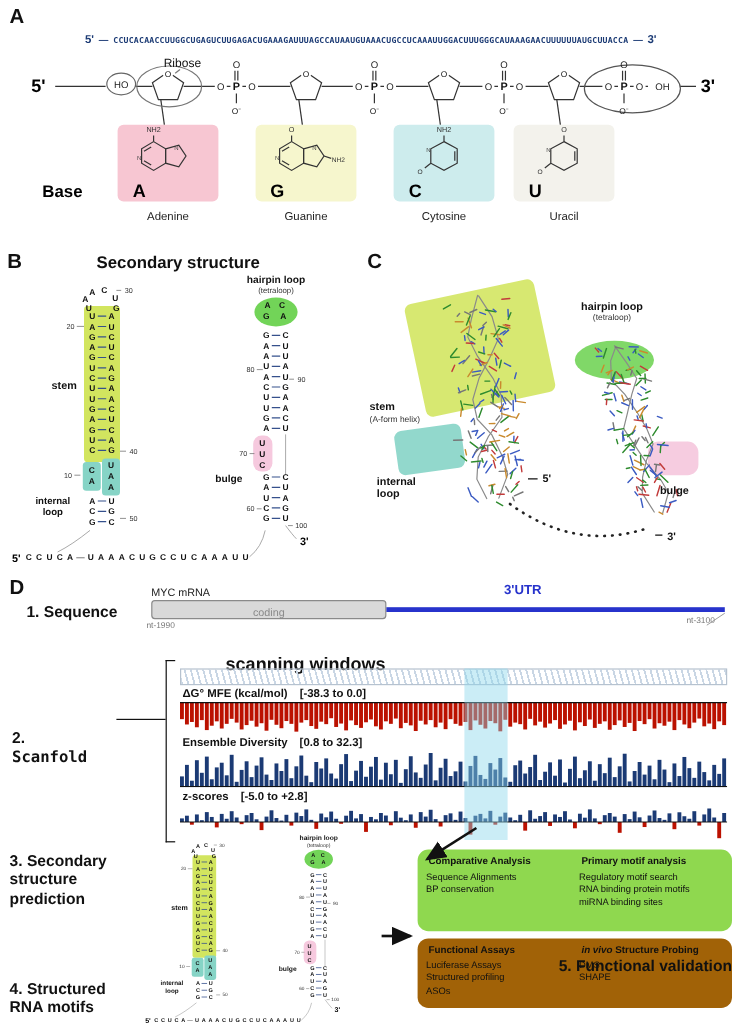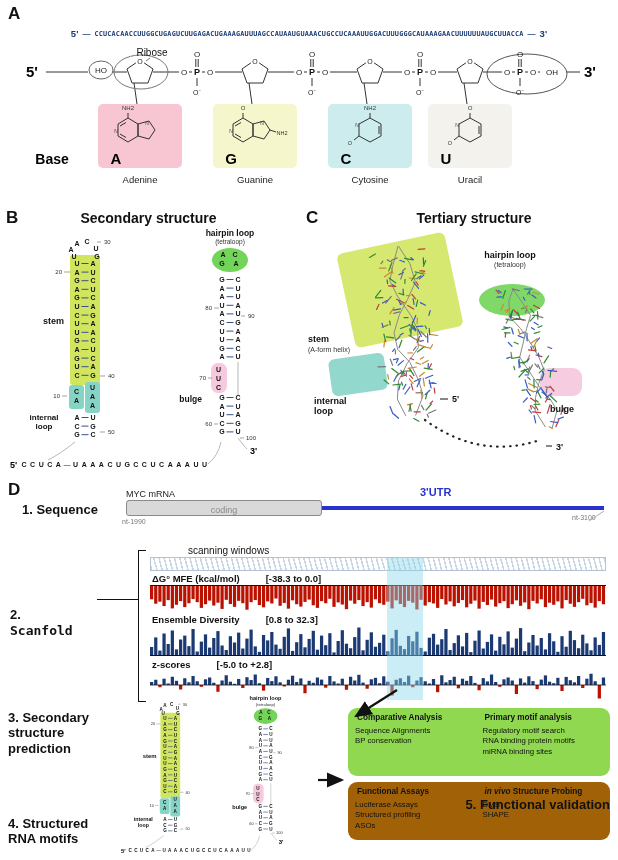--- a/index.html
+++ b/index.html
@@ -17,23 +17,23 @@
   #coding-box{background:#d9d9d9;border:1px solid #8a8a8a;border-radius:3px;display:flex;align-items:flex-end;justify-content:center;font-size:9px;color:#8a8a8a}
   .utr-line{background:#2733cc}
   .utr-label{font-size:11px;font-weight:bold;color:#2733cc}
   .gene-label{font-size:9px;color:#222}
   .ntlab{font-size:7px;color:#777}
   .step{font-weight:bold;font-size:13px;white-space:pre-line;line-height:1.18}
   .mono{font-family:"DejaVu Sans Mono",monospace}
   #bracket{border-left:1.6px solid #111;border-top:1.6px solid #111;border-bottom:1.6px solid #111}
   .connector{border-top:1.5px solid #111}
   .scanstrip{background:repeating-linear-gradient(75deg,#c9d6e4 0 1.5px,rgba(255,255,255,0) 1.5px 5px);border:1px solid #b6c2cf}
-  .scanlabel{font-size:10px;font-weight:normal}
+  .scanlabel{font-size:15px;font-weight:bold}
   .band{background:rgba(140,216,235,.45)}
-  .tlabel{display:flex;gap:26px;font-size:9.5px;font-weight:bold;white-space:nowrap}
+  .tlabel{display:flex;gap:10px;font-size:9.5px;font-weight:bold;white-space:nowrap}
   .infobox{border-radius:9px;padding:5px 7px;display:flex;gap:7px;font-size:7.8px;color:#111}
   #greenbox{background:#8fd84f}
   #cyanbox{background:#a16207}
   .infobox h4{font-size:8.2px;margin:0 0 2px 2px}
   .infobox .col{flex:1;line-height:1.34}
   svg text{font-family:"Liberation Sans",sans-serif}
 </style>
 </head>
 <body>
 
@@ -355,21 +355,20 @@
         <text x="64" y="96" font-size="9" font-weight="bold" text-anchor="end" fill="#111">stem</text>
         <text x="44" y="192" font-size="8" font-weight="bold" text-anchor="middle" fill="#111">internal</text>
         <text x="44" y="201" font-size="8" font-weight="bold" text-anchor="middle" fill="#111">loop</text>
         <text x="230" y="8" font-size="8.5" font-weight="bold" text-anchor="middle" fill="#111">hairpin loop</text>
         <text x="230" y="16" font-size="6.5" text-anchor="middle" fill="#333">(tetraloop)</text>
         <text x="202" y="174" font-size="8.5" font-weight="bold" text-anchor="end" fill="#111">bulge</text>
       </g>
     </svg>
 
   <div class="abs plabel" style="left:306px;top:208px">C</div>
-  <div class="abs ptitle sm" style="left:350px;top:210px;width:248px">Tertiary structure</div>
   <svg id="tertiary-svg" class="abs" style="left:300px;top:228px" width="318" height="240" viewBox="0 0 318 240">
       <rect x="45" y="14" width="110" height="96" rx="6" fill="#cde24e" opacity="0.8" transform="rotate(-12 100 62)"></rect>
       <rect x="30" y="128" width="56" height="37" rx="6" fill="#86d4c6" opacity="0.9" transform="rotate(-8 58 146)"></rect>
       <ellipse cx="212" cy="72" rx="33" ry="16" fill="#72d458" opacity="0.9"></ellipse>
       <rect x="240" y="140" width="42" height="28" rx="9" fill="#f6c9de" opacity="0.95"></rect>
       <g stroke-width="1.2" stroke-linecap="round">
         <path d="M98.0,18.2 L92.9,37.4 L89.8,52.8 L97.9,68.8 L110.8,87.3 L117.7,101.6 L118.3,119.7 L107.0,135.7 L98.5,152.9 L97.4,171.3 L105.6,187.5" fill="none" stroke="#8a8a8a" stroke-width="1"></path>
         <path d="M98.8,18.6 L110.0,35.8 L115.3,54.2 L107.5,71.5 L99.3,86.9 L94.0,104.9 L97.7,121.3 L109.9,134.4 L118.6,152.2 L123.1,167.5 L115.7,187.1" fill="none" stroke="#8a8a8a" stroke-width="1"></path>
         <line x1="100.6" y1="80.9" x2="93.5" y2="82.1" stroke="#3b5bc2"></line>
         <line x1="96.5" y1="71.3" x2="104.2" y2="74.7" stroke="#c23b3b"></line>

